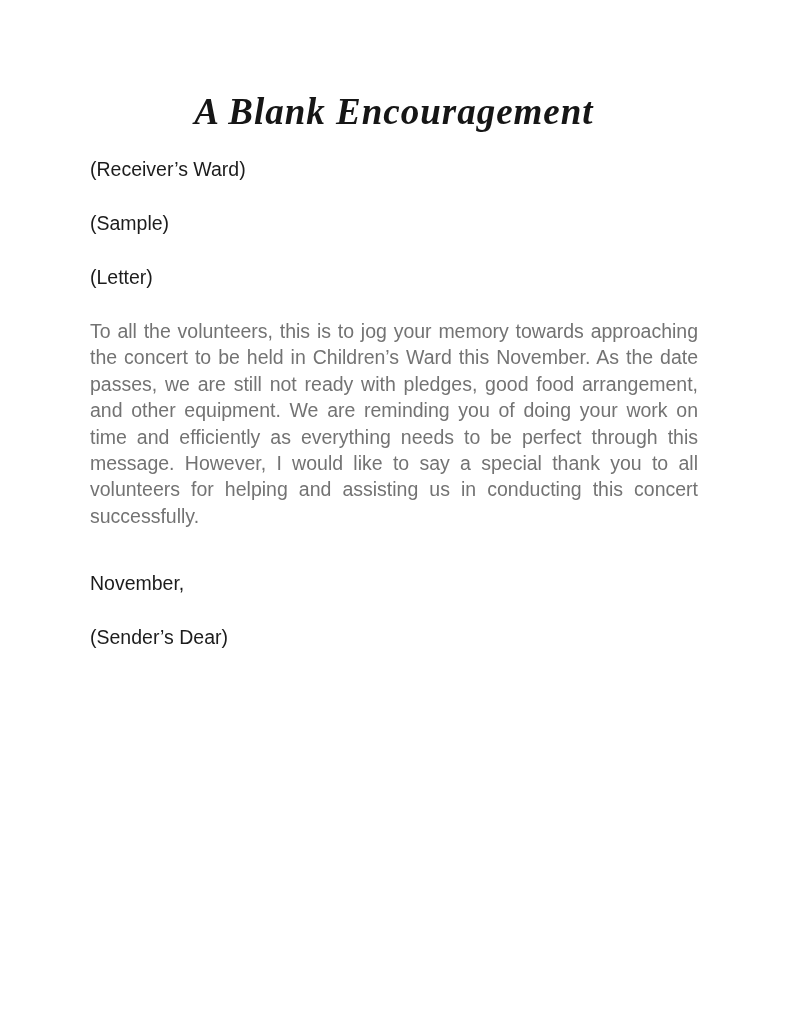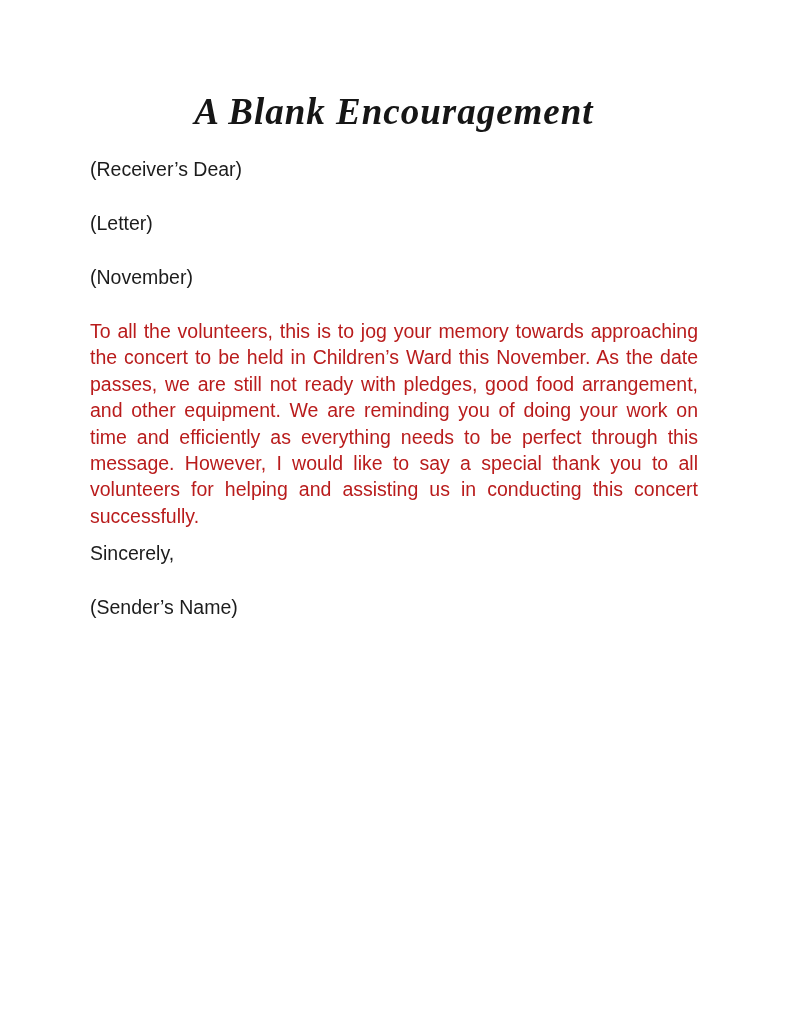--- a/index.html
+++ b/index.html
@@ -37,39 +37,39 @@
     font-size: 19.5px;
     line-height: 26px;
     margin-bottom: 28px;
     color: #1c1c1c;
   }
 
   .body-paragraph {
     font-size: 19.5px;
     line-height: 26.4px;
     text-align: justify;
-    margin-bottom: 11px;
-    color: #b91c1c;
+    margin-bottom: 41px;
+    color: #737373;
   }
 </style>
 </head>
 <body>
 
 <div class="page">
 
   <h1 class="title">
     <span class="title-line">A Blank Encouragement</span>
   </h1>
 
-  <p class="line">(Receiver’s Dear)</p>
+  <p class="line">(Receiver’s Ward)</p>
+
+  <p class="line">(Sample)</p>
 
   <p class="line">(Letter)</p>
-
-  <p class="line">(November)</p>
 
 
   <p class="body-paragraph">To all the volunteers, this is to jog your memory towards approaching the concert to be held in Children’s Ward this November. As the date passes, we are still not ready with pledges, good food arrangement, and other equipment. We are reminding you of doing your work on time and efficiently as everything needs to be perfect through this message. However, I would like to say a special thank you to all volunteers for helping and assisting us in conducting this concert successfully.</p>
 
-  <p class="line">Sincerely,</p>
+  <p class="line">November,</p>
 
-  <p class="line">(Sender’s Name)</p>
+  <p class="line">(Sender’s Dear)</p>
 
 </div>
 
 </body></html>

